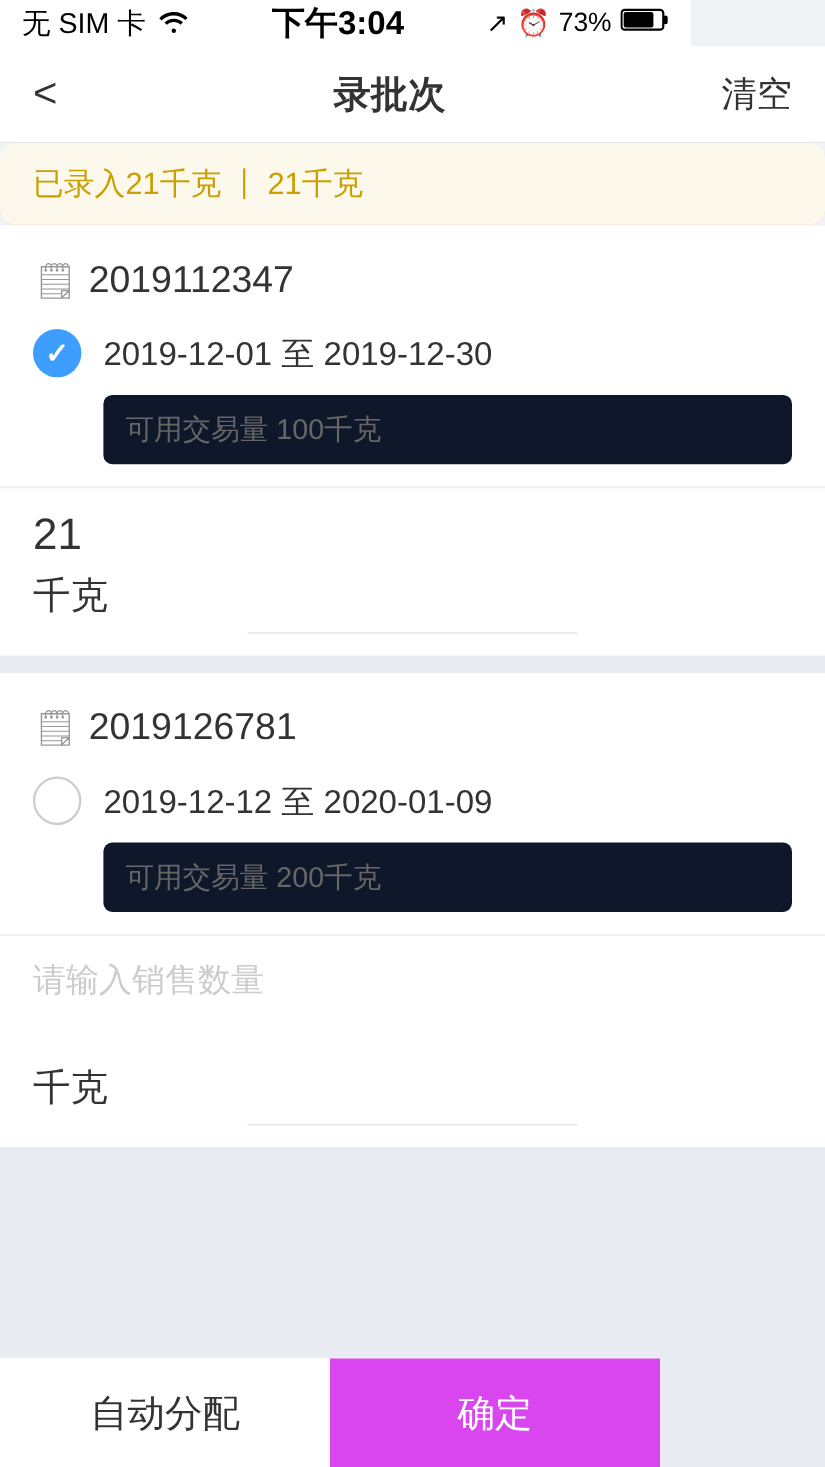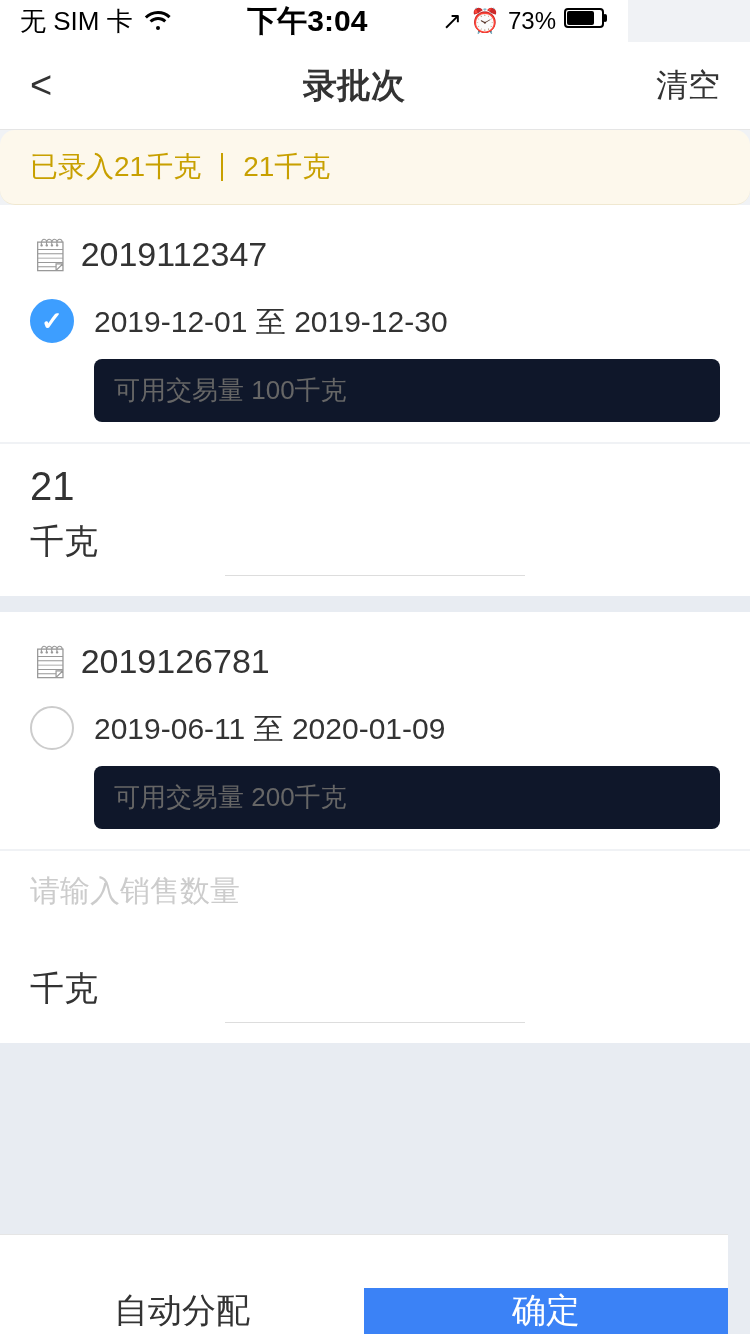--- a/index.html
+++ b/index.html
@@ -222,45 +222,44 @@
       background: #e8ecf2;
       flex: 1;
       min-height: 400px;
     }
 
     
     .bottom-bar {
       position: fixed;
       bottom: 0;
       left: 0;
-      width: 728px;
+      width: 600px;
       height: 100px;
       display: flex;
       background: #fff;
       border-top: 1px solid #e5e5e5;
-      align-items: flex-end;
     }
     .btn-auto {
       flex: 1;
       display: flex;
       align-items: center;
       justify-content: center;
       font-size: 34px;
       color: #333;
       background: #fff;
       cursor: pointer;
     }
     .btn-confirm {
       flex: 1;
       display: flex;
       align-items: center;
       justify-content: center;
       font-size: 34px;
       color: #fff;
-      background: #3b82f6;
+      background: #d946ef;
       cursor: pointer;
     }
   </style>
 </head>
 <body>
 
 <div class="status-bar">
   <div class="status-left">
     <span>无 SIM 卡</span>
     <span>
@@ -321,21 +320,21 @@
 
 <div class="section-divider"></div>
 
 <div class="card">
   <div class="card-header">
     <span class="doc-icon">🗒</span>
     <span class="doc-number">2019126781</span>
   </div>
   <div class="card-row">
     <div class="radio-circle"></div>
-    <span class="date-range">2019-06-11 至 2020-01-09</span>
+    <span class="date-range">2019-12-12 至 2020-01-09</span>
   </div>
   <div class="avail-box">可用交易量 200千克</div>
 </div>
 
 <div style="background:#fff; padding: 10px 30px 0 30px;">
   <div class="input-row" style="padding: 10px 0;">
     <span class="input-placeholder">请输入销售数量</span>
     <input type="number" style="border: none; outline: none; font-size: 30px; width: 200px; text-align: right; color: rgb(51, 51, 51); background: transparent;" placeholder="">
     <span class="input-unit">千克</span>
   </div>

